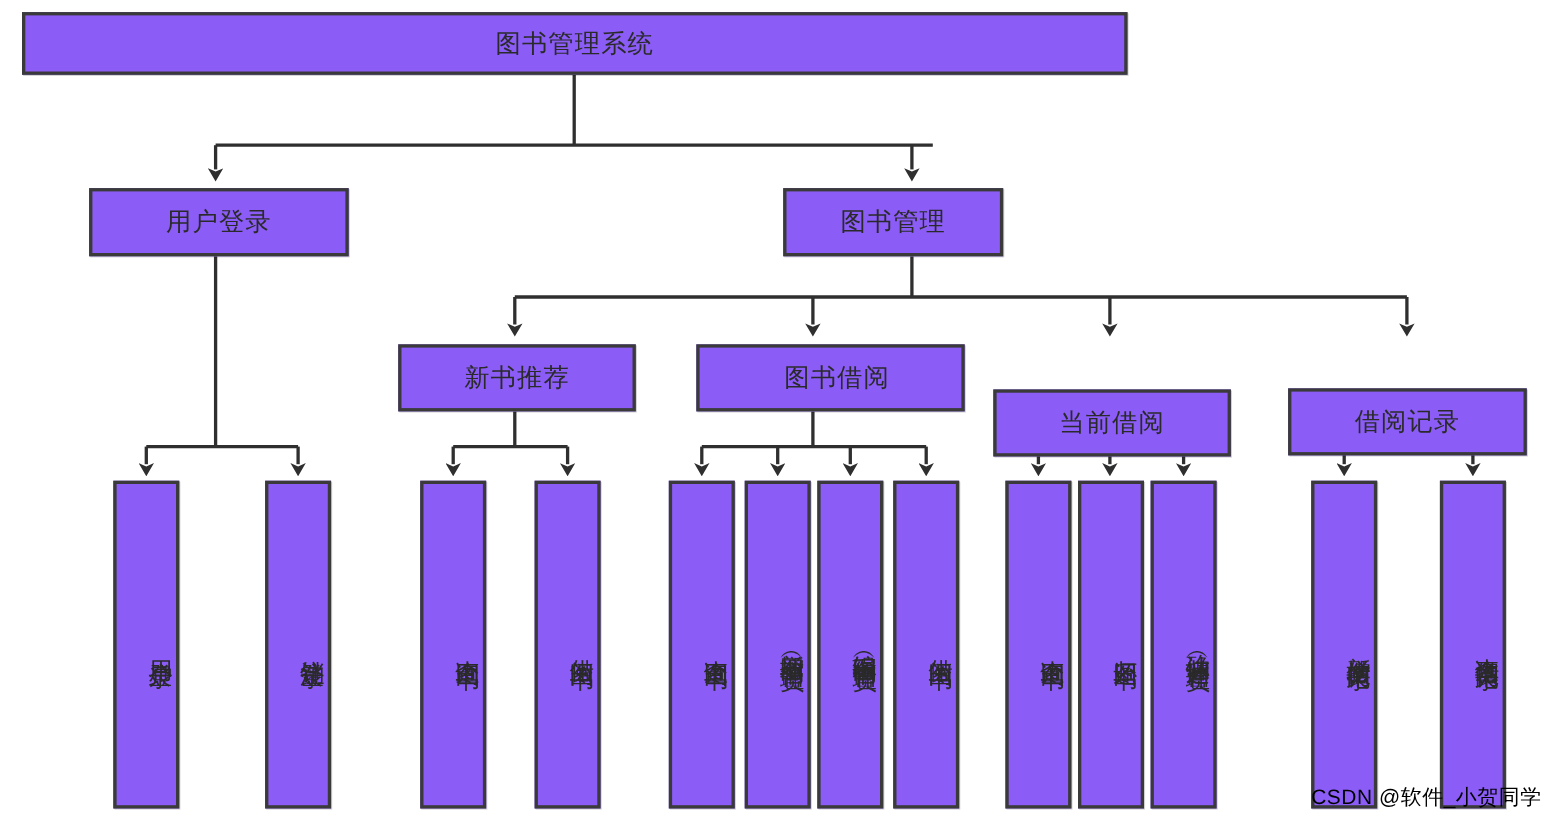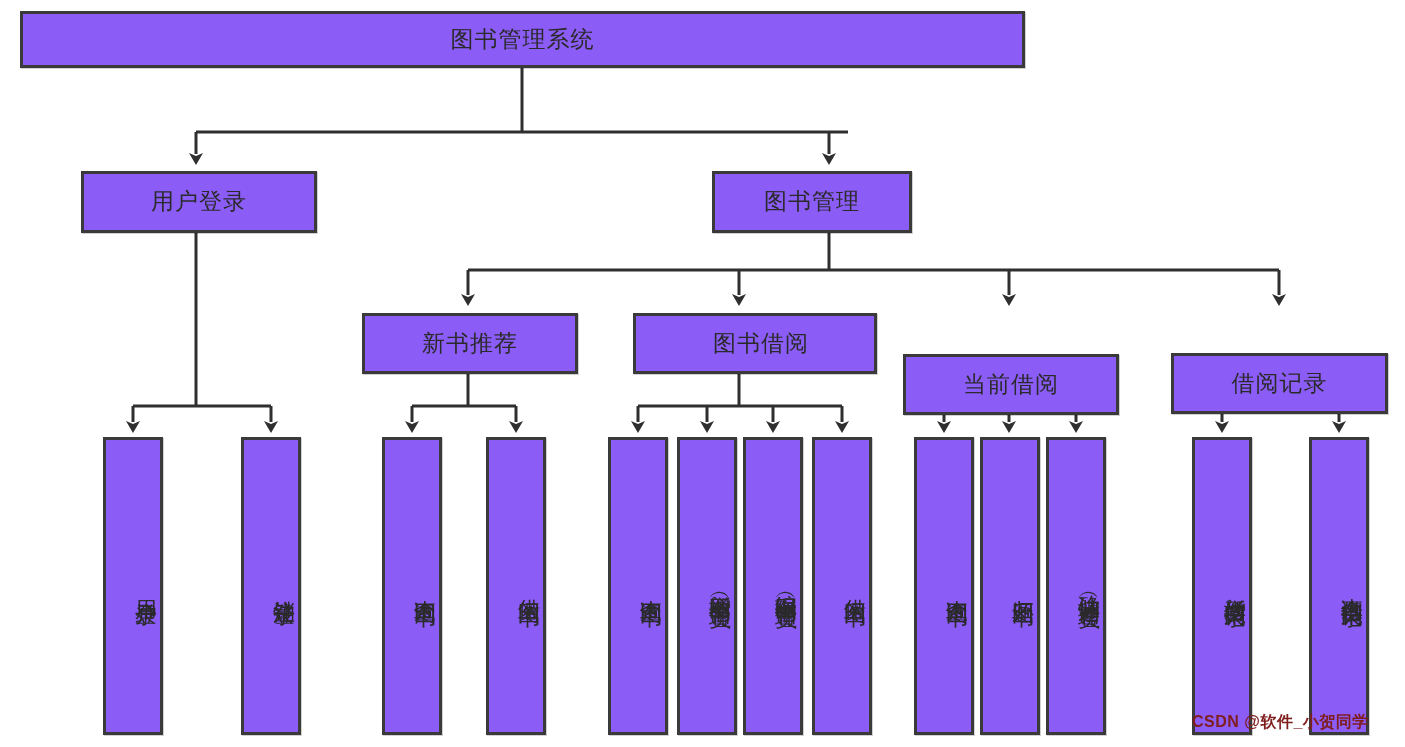--- a/index.html
+++ b/index.html
@@ -53,25 +53,24 @@
     align-items: flex-start;
     justify-content: center;
   }
   .node.vert.tall {
     align-items: flex-start;
   }
   .watermark {
     position: absolute;
     left: 1192px;
     top: 712px;
-    font-size: 16px;
-    color: #7f1d1d;
+    font-size: 19px;
+    color: #000000;
     white-space: nowrap;
     letter-spacing: 0.5px;
-    font-weight: bold;
   }
 </style>
 </head>
 <body>
 
 <div id="canvas">
 
   <svg class="wires" viewBox="0 0 1405 747">
     <defs>
       <marker id="arrow" markerWidth="12" markerHeight="14" refX="1" refY="7" orient="auto" markerUnits="userSpaceOnUse">

